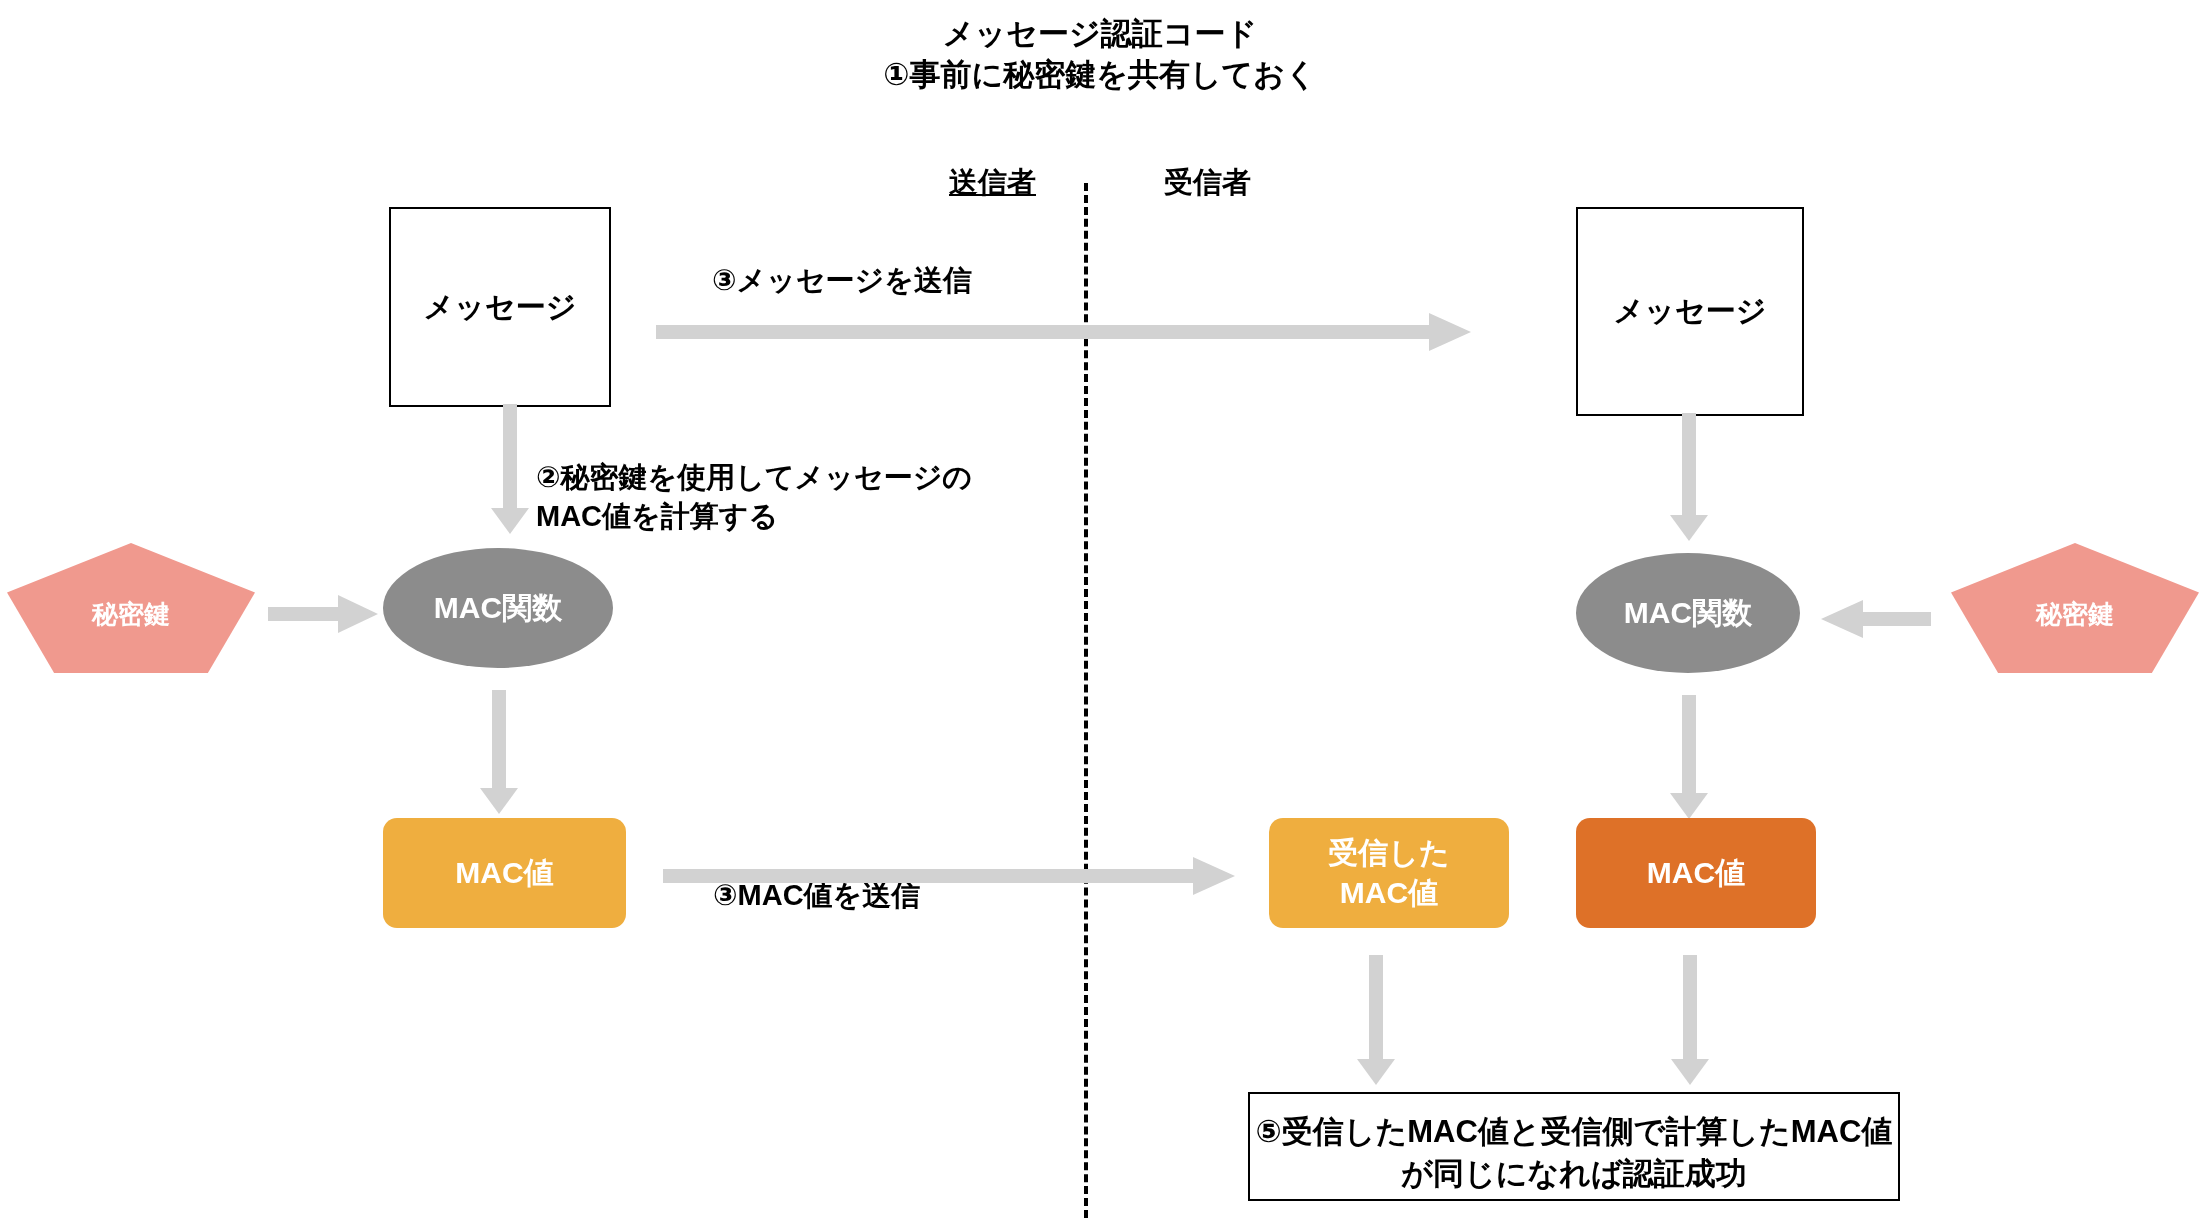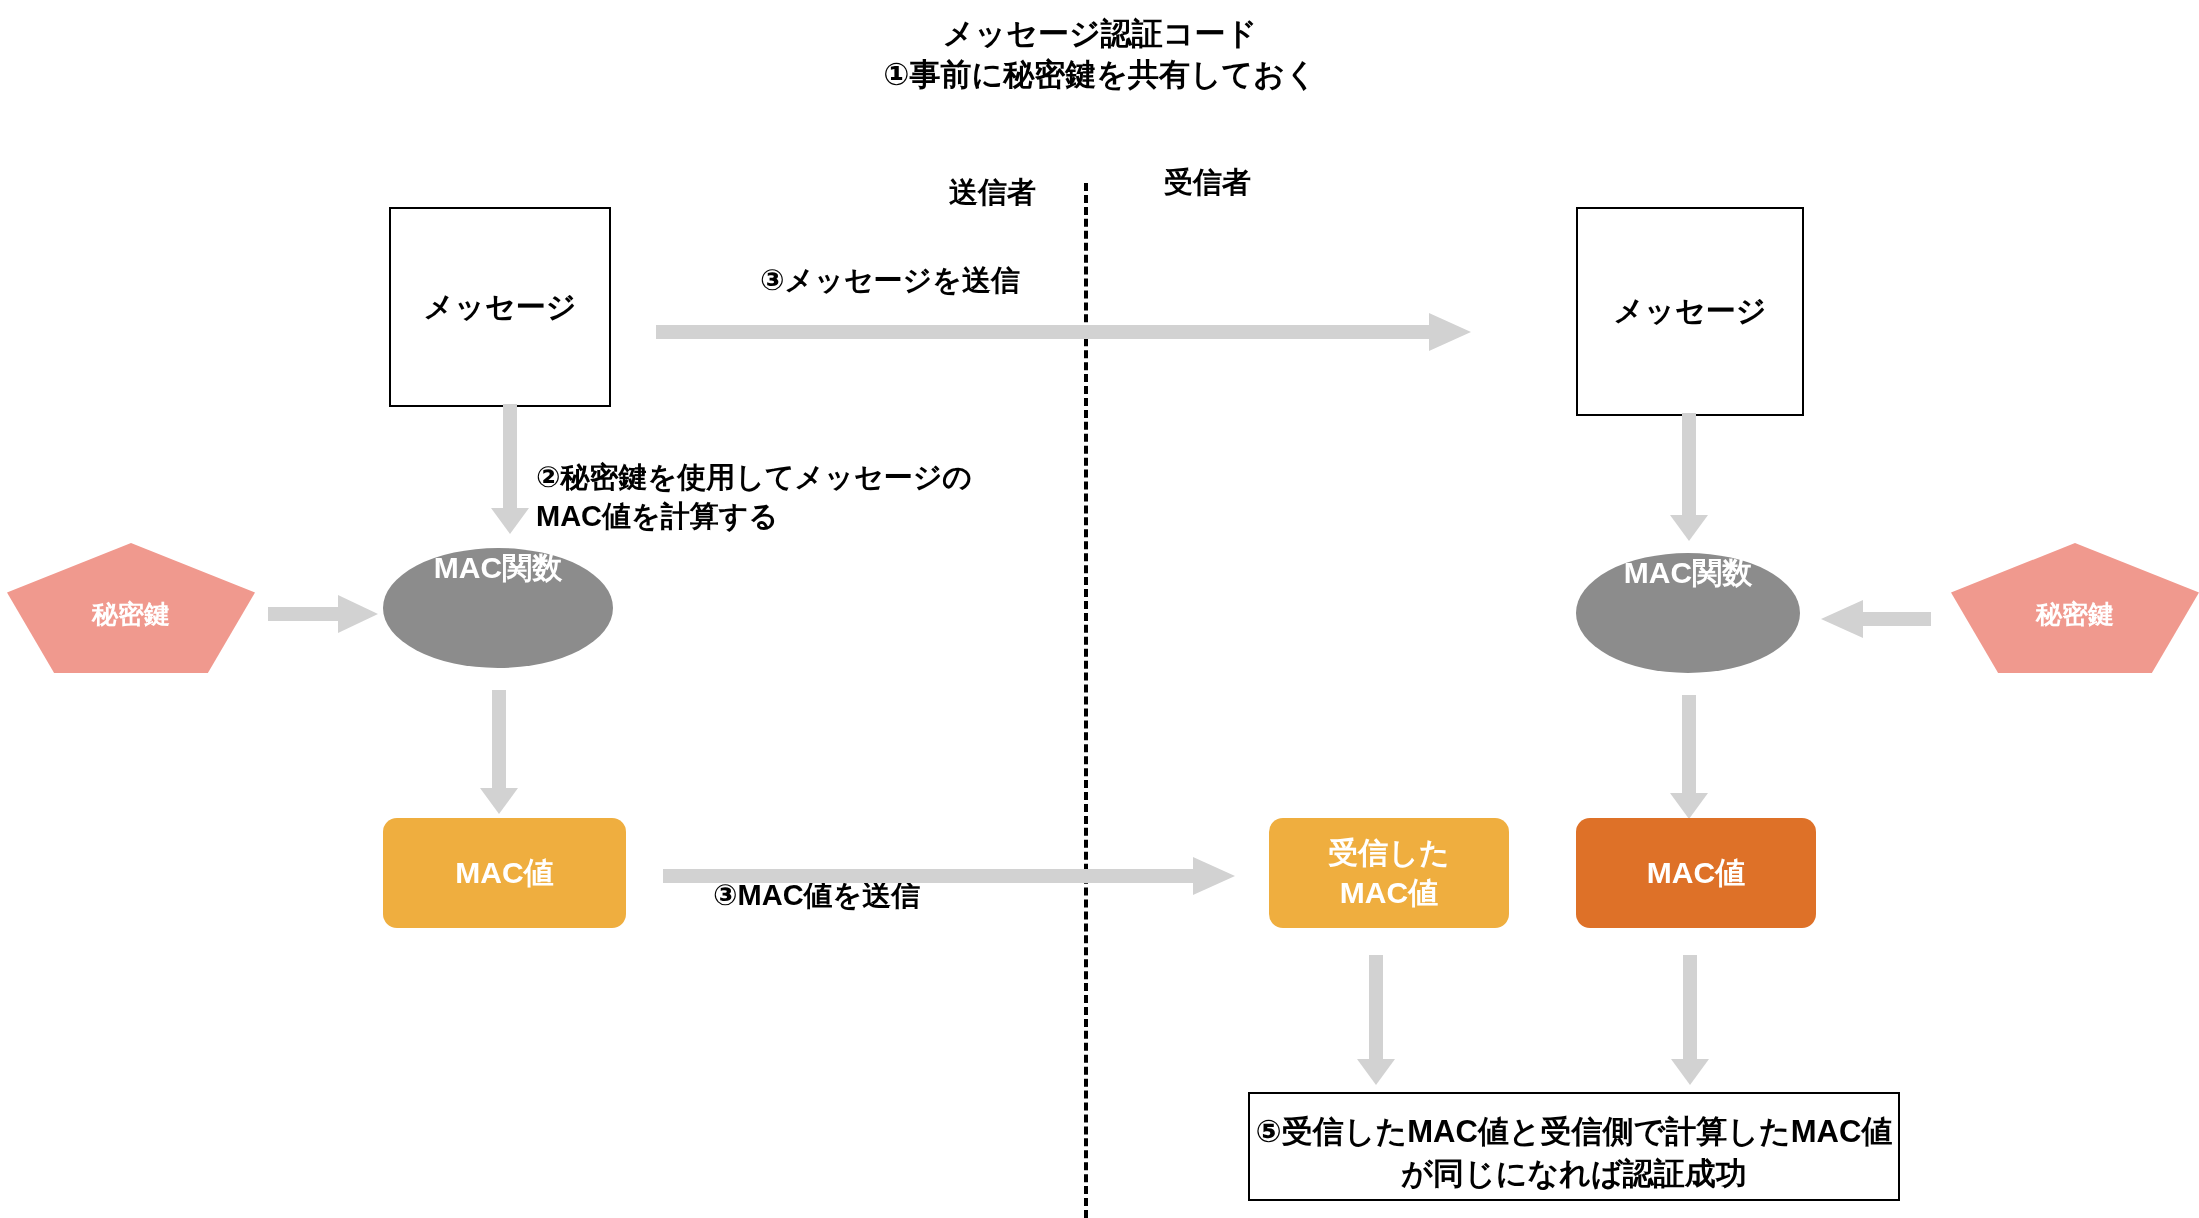--- a/index.html
+++ b/index.html
@@ -16,21 +16,21 @@
   
   .msgbox{border:2.5px solid #000;background:#fff;display:flex;align-items:center;justify-content:center;}
   .msgbox span{font-size:30px;font-weight:bold;}
 
   .resultbox{border:2.5px solid #000;background:#fff;display:flex;align-items:center;justify-content:center;text-align:center;}
   .resultbox span{font-size:31px;font-weight:bold;line-height:1.34;white-space:pre-line;margin-top:12px;}
 
   .rounded{border-radius:14px;display:flex;align-items:center;justify-content:center;text-align:center;}
   .rounded span{color:#fff;font-size:30px;font-weight:bold;line-height:1.32;white-space:pre-line;}
 
-  .ellipse{border-radius:50%;display:flex;justify-content:center;}
+  .ellipse{border-radius:50%;display:flex;align-items:center;justify-content:center;}
   .ellipse span{color:#fff;font-size:30px;font-weight:bold;}
 
   .pent{display:flex;align-items:center;justify-content:center;}
   .pent span{color:#fff;font-size:26px;font-weight:bold;position:relative;top:6px;}
 
   
   .divider{border-left:4px dashed #000;}
 
   
   .arrow-h{height:14px;background:#d2d2d2;}
@@ -39,34 +39,34 @@
   .arrow-v-head{width:0;height:0;border-left:19px solid transparent;border-right:19px solid transparent;border-top:26px solid #d2d2d2;}
 </style>
 </head>
 <body>
 
 <div class="stage">
 
   <div class="abs title" style="left:700px;top:14px;width:800px;">メッセージ認証コード
 ①事前に秘密鍵を共有しておく</div>
 
-  <div class="abs party" style="left:949px;top:173px;">送信者</div>
+  <div class="abs party" style="left:949px;top:163px;text-decoration:underline;">送信者</div>
   <div class="abs party" style="left:1124px;top:163px;margin-left:40px;">受信者</div>
 
   <div class="abs divider" style="left:1084px;top:183px;height:1035px;"></div>
 
   <div class="abs msgbox" style="left:389px;top:207px;width:218px;height:196px;">
     <span>メッセージ</span>
   </div>
 
   <div class="abs msgbox" style="left:1576px;top:207px;width:224px;height:205px;">
     <span>メッセージ</span>
   </div>
 
-  <div class="abs step" style="left:760px;top:261px;">③メッセージを送信</div>
+  <div class="abs step" style="left:712px;top:261px;">③メッセージを送信</div>
   <div class="abs" style="left:656px;top:313px;width:815px;height:38px;">
     <div class="abs arrow-h" style="left:0;top:12px;width:775px;"></div>
     <div class="abs arrow-h-head" style="left:773px;top:0;border-left:42px solid #d2d2d2;"></div>
   </div>
 
   <div class="abs" style="left:491px;top:404px;width:38px;height:134px;">
     <div class="abs arrow-v" style="left:12px;top:0;height:106px;"></div>
     <div class="abs arrow-v-head" style="left:0;top:104px;"></div>
   </div>
 

